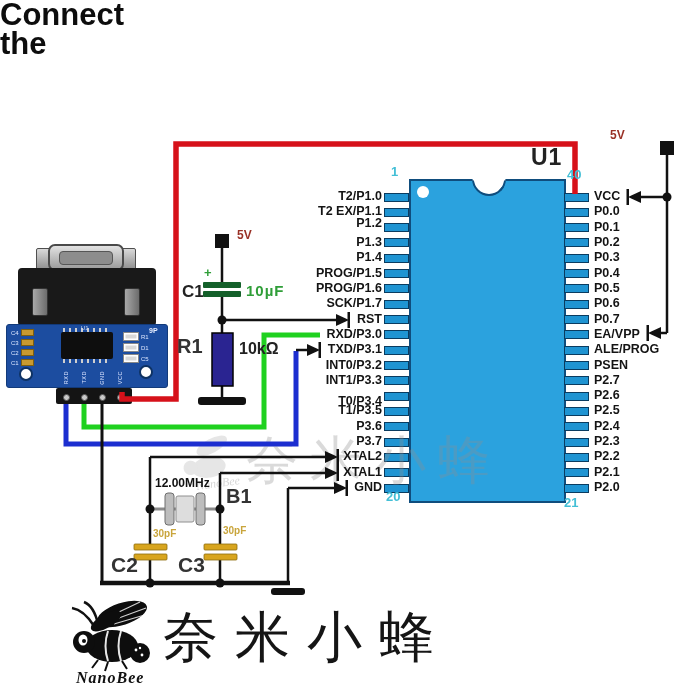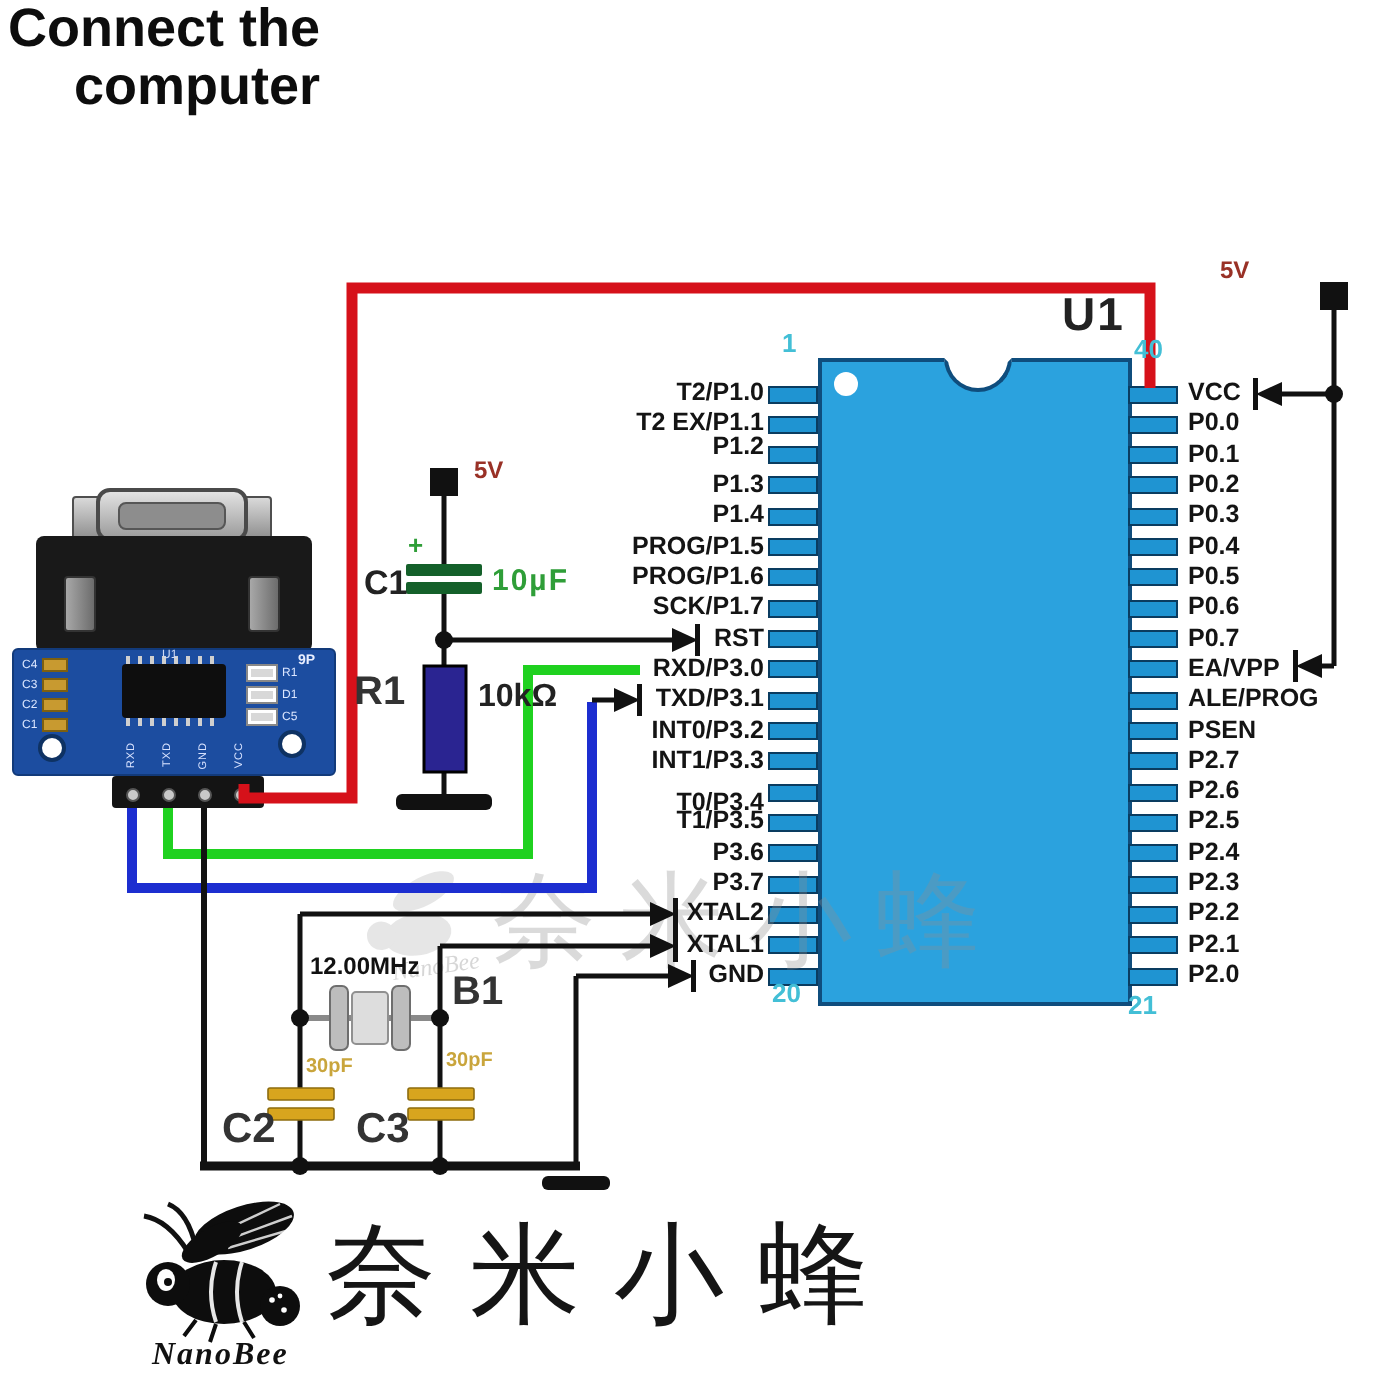--- a/index.html
+++ b/index.html
@@ -1,21 +1,21 @@
 <!DOCTYPE html>
 <html><head>
 <meta charset="utf-8">
 <style>
   html,body{margin:0;padding:0;}
   body{width:700px;height:700px;position:relative;background:#fff;overflow:hidden;
        font-family:"Liberation Sans","DejaVu Sans",sans-serif;}
   .abs{position:absolute;}
   
   .t{position:absolute;color:#111;white-space:nowrap;z-index:4;}
-  .note{left:20px;top:149px;width:160px;text-align:right;font-size:27px;font-weight:800;
+  .note{left:20px;top:149px;width:160px;text-align:left;font-size:31px;font-weight:800;
         line-height:29px;color:#0d0d0d;z-index:4;}
   .pwr{font-size:12px;font-weight:700;color:#993126;}
   .ref-sm{font-size:17px;font-weight:600;color:#222;}
   .ref-lg{font-size:20px;font-weight:600;color:#333;}
   .val{font-size:16px;font-weight:600;color:#222;}
   .cap-green{font-size:15px;font-weight:700;color:#2f9e38;letter-spacing:1px;}
   .plus{font-size:13px;font-weight:800;color:#2f9e38;}
   .freq{font-size:12px;font-weight:700;color:#111;}
   .gold{font-size:10px;font-weight:700;color:#c9a53c;}
   .u1{font-size:23px;font-weight:600;color:#222;letter-spacing:1px;}
@@ -74,21 +74,20 @@
         font-family:"DejaVu Serif","Liberation Serif",serif;}
   .logo-en{left:76px;top:669px;font-size:16px;font-weight:700;font-style:italic;letter-spacing:1px;
         color:#111;font-family:"Liberation Serif","DejaVu Serif",serif;}
   svg.wires{position:absolute;left:0;top:0;z-index:3;}
 </style>
 </head>
 <body>
 
 <div class="note">
   <div>Connect the</div>
-  <div>computer</div>
 </div>
 
 <div class="module">
   <div class="post" style="left:30px;"></div>
   <div class="post" style="left:115px;"></div>
   <div class="shell">
       <div class="shell-in"></div>
     </div>
   <div class="body9"></div>
   <div class="bolt" style="left:26px;top:46px;"></div>

